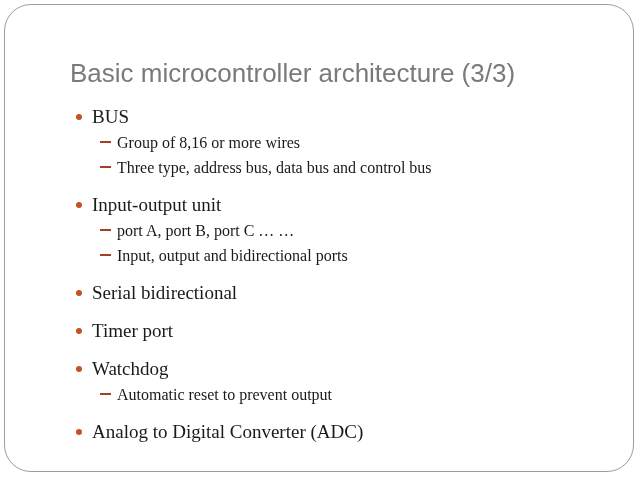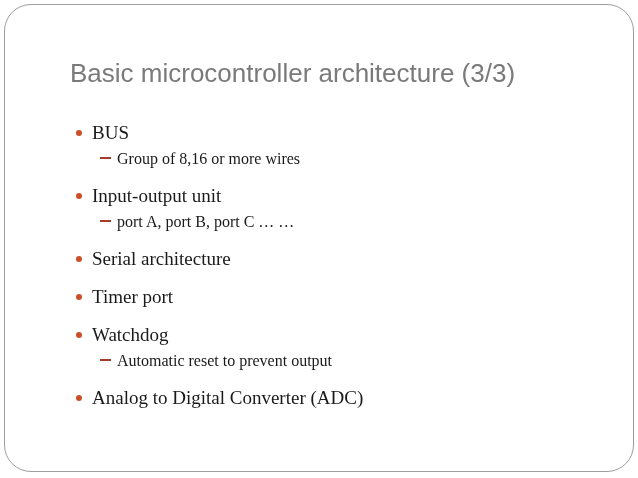--- a/index.html
+++ b/index.html
@@ -45,21 +45,21 @@
     color: var(--body-text);
   }
   .item { display: flex; align-items: flex-start; }
   .item .txt { flex: 1 1 auto; }
   .l1 {
     font-size: 19px;
     line-height: 26px;
     margin-top: 12px;
     padding-left: 6px;
   }
-  .l1:first-child { margin-top: 16px; }
+  .l1:first-child { margin-top: 0; }
   .l1 .dot {
     flex: none;
     width: 6px; height: 6px;
     border-radius: 50%;
     background: var(--bullet-dot);
     margin: 10px 10px 0 0;
   }
   .l2 {
     font-size: 16px;
     line-height: 25px;
@@ -85,35 +85,43 @@
     <div class="item l1">
       <span class="dot"></span>
       <span class="txt">BUS</span>
     </div>
 
     <div class="item l2">
       <span class="dash"></span>
       <span class="txt">Group of 8,16 or more wires</span>
     </div>
 
+    <div class="item l2">
+      <span class="dash"></span>
+      <span class="txt">Three type, address bus, data bus and control bus</span>
+    </div>
 
     <div class="item l1">
       <span class="dot"></span>
       <span class="txt">Input-output unit</span>
     </div>
 
     <div class="item l2">
       <span class="dash"></span>
       <span class="txt">port A, port B, port C … …</span>
     </div>
 
+    <div class="item l2">
+      <span class="dash"></span>
+      <span class="txt">Input, output and bidirectional ports</span>
+    </div>
 
     <div class="item l1">
       <span class="dot"></span>
-      <span class="txt">Serial architecture</span>
+      <span class="txt">Serial bidirectional</span>
     </div>
 
     <div class="item l1">
       <span class="dot"></span>
       <span class="txt">Timer port</span>
     </div>
 
     <div class="item l1">
       <span class="dot"></span>
       <span class="txt">Watchdog</span>

